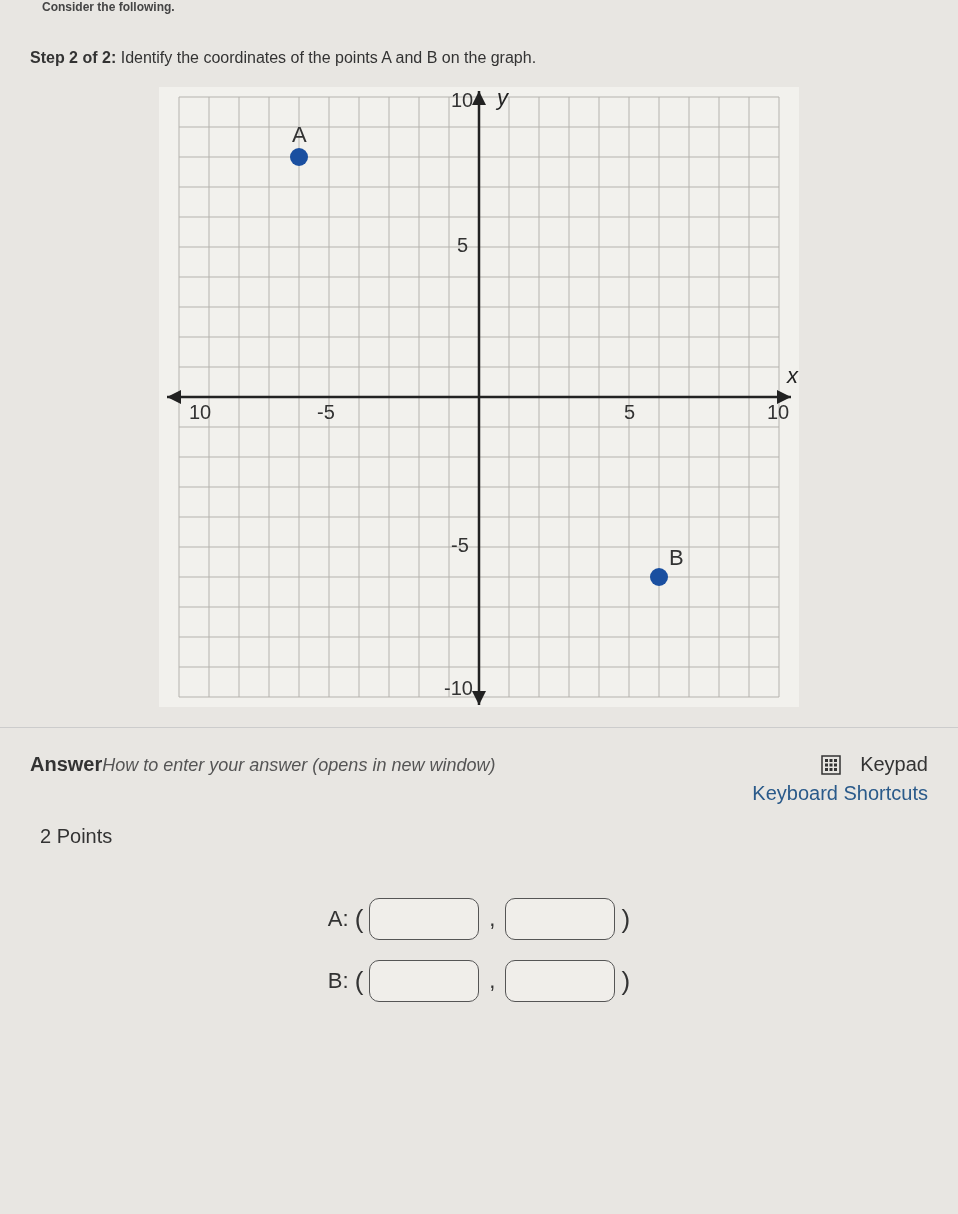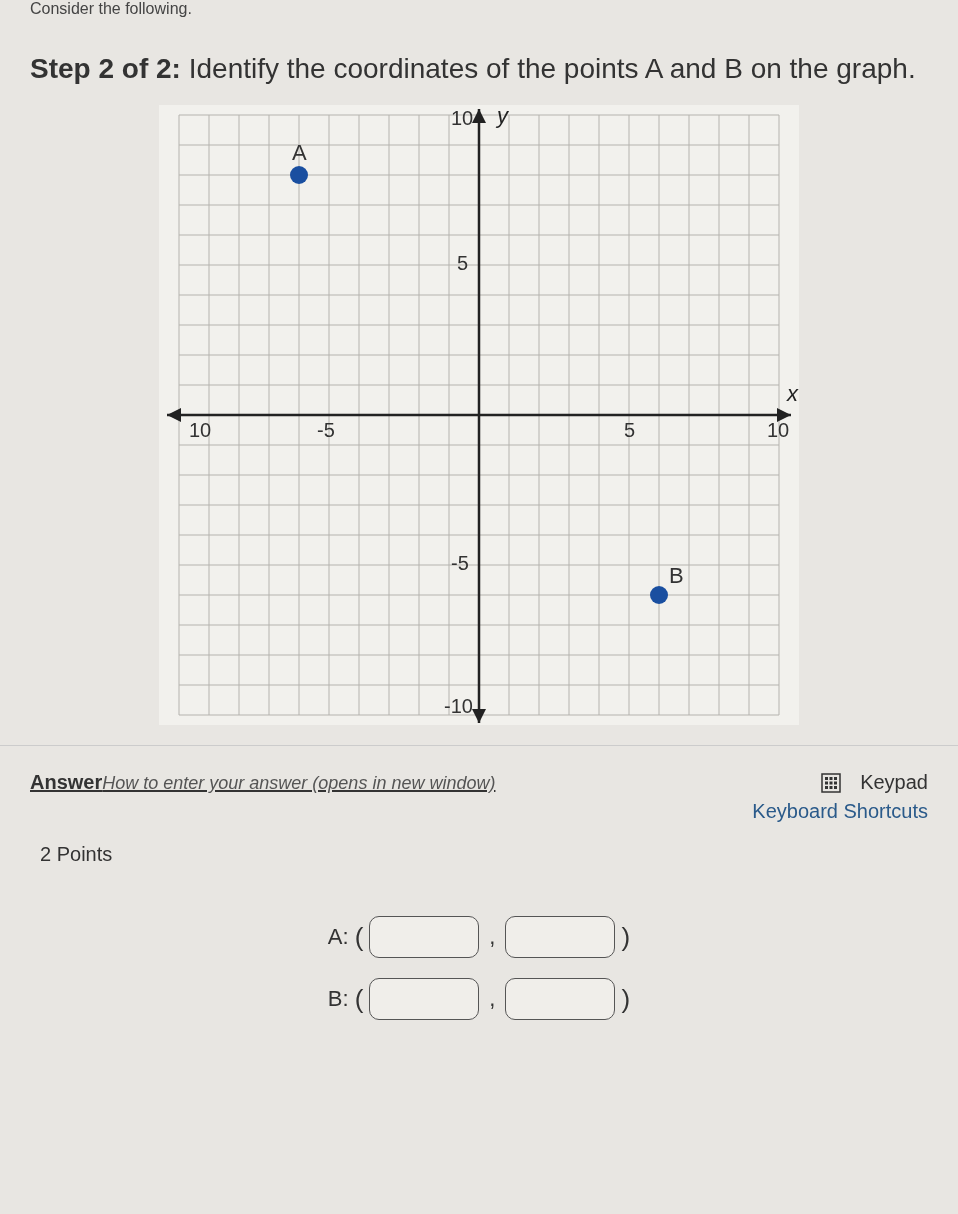--- a/index.html
+++ b/index.html
@@ -5,47 +5,48 @@
   * { box-sizing: border-box; margin: 0; padding: 0; }
   body {
     font-family: Arial, Helvetica, sans-serif;
     background: #e8e6e2;
     width: 958px;
     height: 1214px;
     color: #333;
     padding: 0;
   }
   .top-frag {
-    padding: 0 30px;
-    font-size: 16px;
+    padding: 0 42px;
+    font-size: 12px;
     color: #444;
+    font-weight: bold;
   }
   .step {
     padding: 35px 30px 10px 30px;
-    font-size: 28px;
+    font-size: 16px;
     color: #333;
   }
   .step b { font-weight: bold; }
   .graph-wrap {
     display: flex;
     justify-content: center;
     padding: 10px 0 20px 0;
   }
   svg.graph { background: #f2f1ed; }
   .answer-area {
     border-top: 1px solid #ccc;
     padding: 25px 30px 0 30px;
     position: relative;
   }
   .answer-top {
     display: flex;
     justify-content: space-between;
     align-items: flex-start;
   }
-  .answer-left { font-size: 20px; color: #333; max-width: 500px; text-decoration: underline; }
+  .answer-left { font-size: 20px; color: #333; max-width: 500px; }
   .answer-left b { font-weight: bold; }
   .answer-left i { font-style: italic; font-size: 18px; color: #555; }
   .answer-right { text-align: right; font-size: 20px; color: #2a5a8a; }
   .keypad-row { display: flex; align-items: center; gap: 18px; justify-content: flex-end; margin-bottom: 6px; color:#333;}
   .keypad-icon { width: 22px; height: 22px; display:inline-flex; align-items:center; justify-content:center;}
   .points { font-size: 20px; padding: 20px 40px; color: #333; }
   .inputs {
     display: flex;
     flex-direction: column;
     align-items: center;

